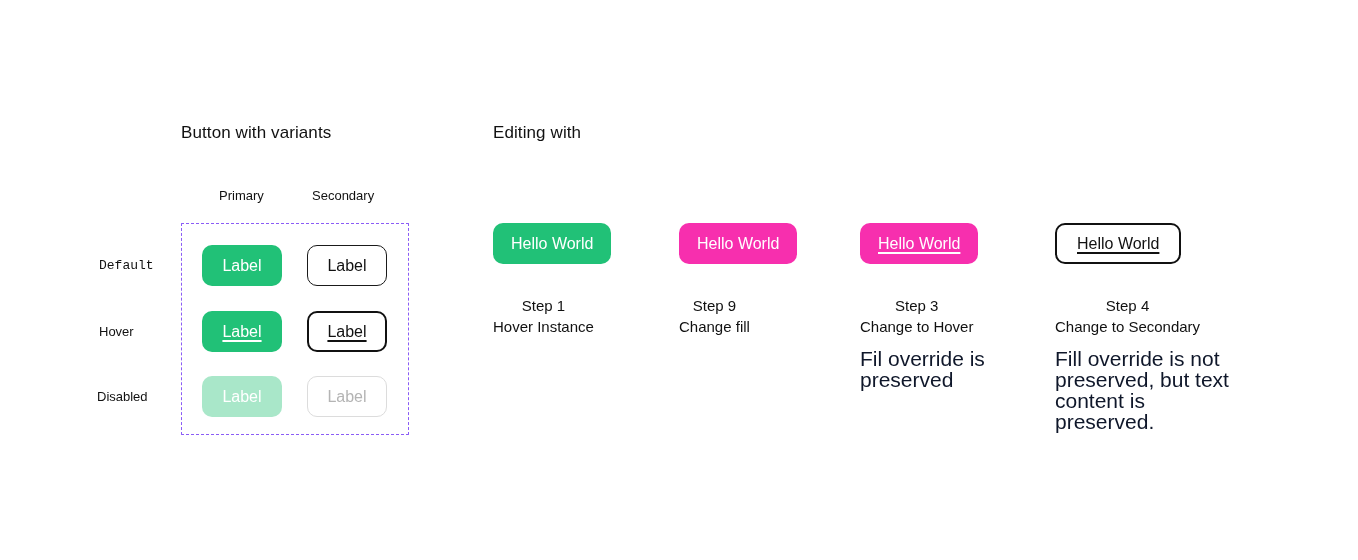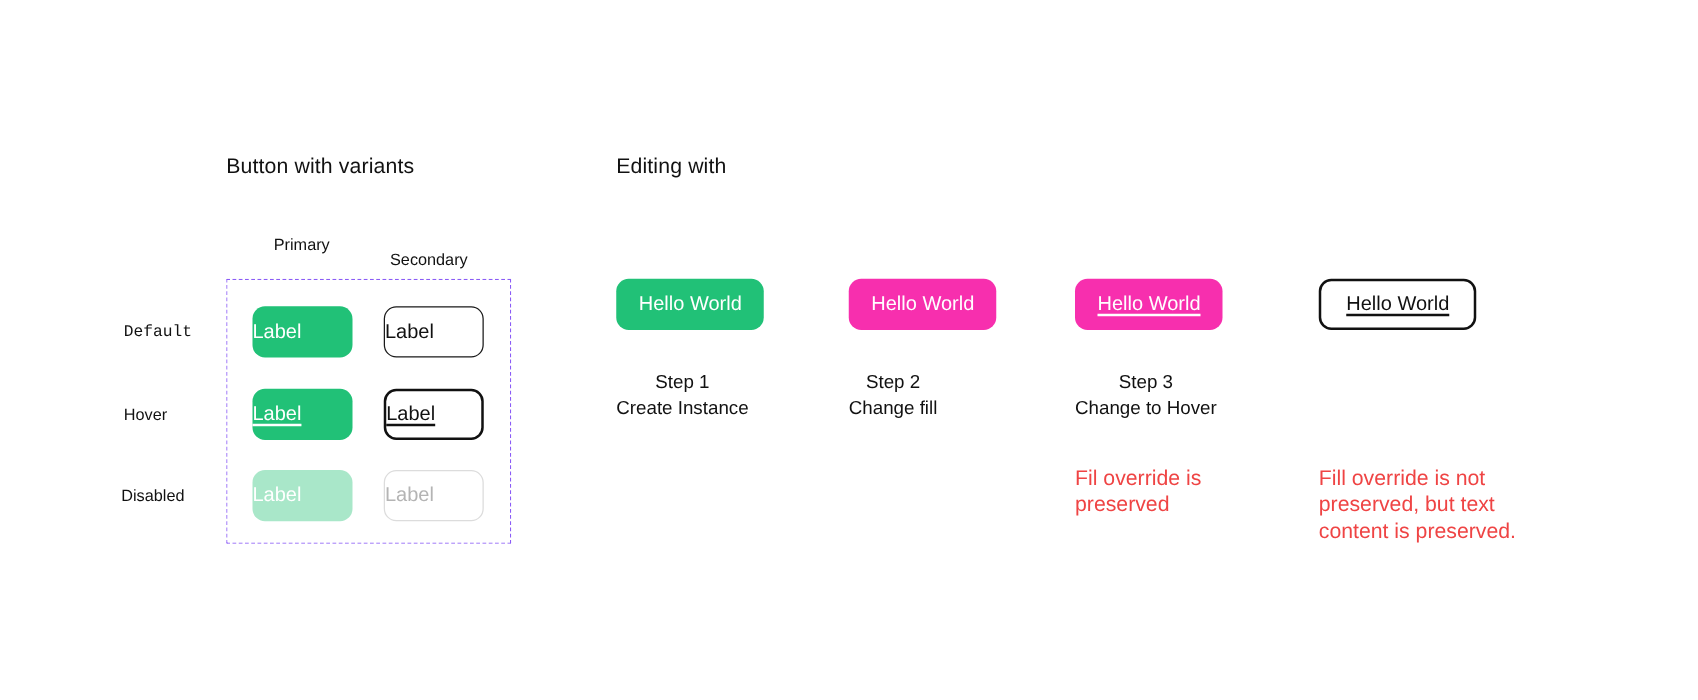--- a/index.html
+++ b/index.html
@@ -31,21 +31,21 @@
   #steps-title    { left: 493px; top: 123px; }
 
   
   .col-header {
     position: absolute;
     font-size: 13px;
     color: #111111;
     white-space: nowrap;
   }
   #col-primary   { left: 219px; top: 188px; }
-  #col-secondary { left: 312px; top: 200px; }
+  #col-secondary { left: 312px; top: 188px; }
 
   .row-label {
     position: absolute;
     font-size: 13px;
     color: #111111;
     white-space: nowrap;
   }
   #row-default  { left: 99px; top: 258px; font-family: Liberation Mono, monospace; }
   #row-hover    { left: 99px; top: 324px; }
   #row-disabled { left: 97px; top: 389px; text-align: center; }
@@ -59,20 +59,21 @@
     border: 1.6px dashed #8b5cf6;
     box-sizing: border-box;
     border-radius: 1px;
   }
 
   
   .btn {
     position: absolute;
     display: flex;
     align-items: center;
+    justify-content: center;
     box-sizing: border-box;
     border-radius: 10px;
     font-size: 16px;
     white-space: nowrap;
     user-select: none;
   }
   .btn .btn-text { display: inline-block; line-height: 1; }
 
   
   .btn-primary {
@@ -141,24 +142,24 @@
     position: absolute;
     top: 295px;
     font-size: 15px;
     line-height: 21px;
     color: #111111;
     white-space: nowrap;
     text-align: center;
   }
   .step-note {
     position: absolute;
-    top: 372px;
-    font-size: 17px;
+    top: 348px;
+    font-size: 21px;
     line-height: 21px;
-    color: #ef4444;
+    color: #0f172a;
     width: 170px;
   }
   #note-4 { width: 190px; }
 </style>
 </head>
 <body>
 
 <div id="canvas">
 
   <div class="section-title" id="variants-title">Button with variants</div>
@@ -197,47 +198,49 @@
   </div>
 
   <div class="section-title" id="steps-title">Editing with</div>
 
   <div class="step-col" id="step-col-1">
     <div class="btn btn-primary step-btn">
       <span class="btn-text">Hello World</span>
     </div>
     <div class="step-caption">
       <div>Step 1</div>
-      <div>Create Instance</div>
+      <div>Hover Instance</div>
     </div>
   </div>
 
   <div class="step-col" id="step-col-2">
     <div class="btn btn-pink step-btn">
       <span class="btn-text">Hello World</span>
     </div>
     <div class="step-caption">
-      <div>Step 2</div>
+      <div>Step 9</div>
       <div>Change fill</div>
     </div>
   </div>
 
   <div class="step-col" id="step-col-3">
     <div class="btn btn-pink step-btn underlined">
       <span class="btn-text">Hello World</span>
     </div>
     <div class="step-caption">
       <div>Step 3</div>
       <div>Change to Hover</div>
     </div>
     <div class="step-note" id="note-3">Fil override is preserved</div>
   </div>
 
   <div class="step-col" id="step-col-4">
     <div class="btn btn-secondary-hover step-btn secondary-style underlined">
       <span class="btn-text">Hello World</span>
     </div>
     <div class="step-caption">
+      <div>Step 4</div>
+      <div>Change to Secondary</div>
     </div>
     <div class="step-note" id="note-4">Fill override is not preserved, but text content is preserved.</div>
   </div>
 
 </div>
 
 </body></html>

